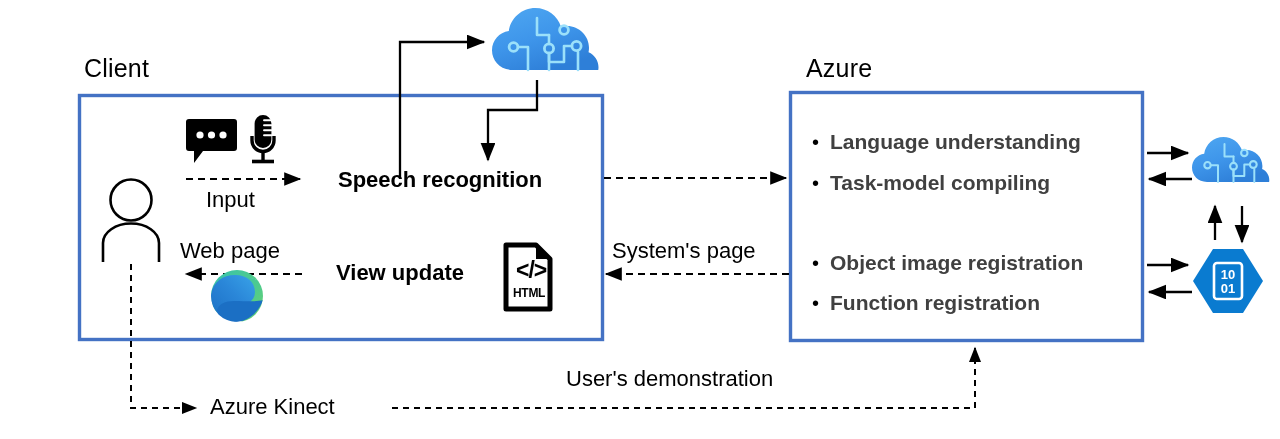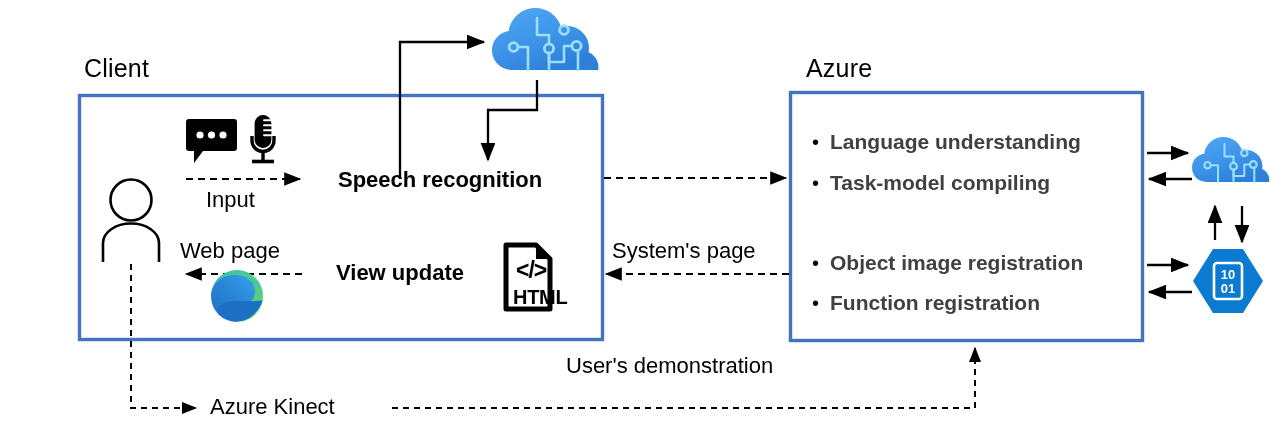--- a/index.html
+++ b/index.html
@@ -184,38 +184,38 @@
 
     <div class="lbl reg-lbl" style="left:206px;top:189px;">Input</div>
 
     <div class="lbl bold-lbl" style="left:338px;top:169px;text-align:center;">Speech recognition</div>
 
     <div class="lbl reg-lbl" style="left:180px;top:240px;">Web page</div>
 
     <div class="lbl bold-lbl" style="left:336px;top:262px;">View update</div>
 
     <div class="lbl" style="left:516px;top:259px;font-size:23px;font-weight:bold;letter-spacing:-1px;">&lt;/&gt;</div>
-    <div class="lbl" style="left:513px;top:287px;font-size:20px;font-weight:bold;letter-spacing:-0.3px;">HTML</div>
+    <div class="lbl" style="left:513px;top:287px;font-size:12px;font-weight:bold;letter-spacing:-0.3px;">HTML</div>
 
     <div class="lbl reg-lbl" style="left:612px;top:240px;">System's page</div>
 
     <div class="bullet-row" style="left:812px;top:131px;">
       <span class="bullet-dot">•</span>
       <span class="bullet-txt">Language understanding</span>
     </div>
     <div class="bullet-row" style="left:812px;top:172px;">
       <span class="bullet-dot">•</span>
       <span class="bullet-txt">Task-model compiling</span>
     </div>
     <div class="bullet-row" style="left:812px;top:252px;">
       <span class="bullet-dot">•</span>
       <span class="bullet-txt">Object image registration</span>
     </div>
     <div class="bullet-row" style="left:812px;top:292px;">
       <span class="bullet-dot">•</span>
       <span class="bullet-txt">Function registration</span>
     </div>
 
-    <div class="lbl reg-lbl" style="left:566px;top:355px;">User's demonstration</div>
+    <div class="lbl reg-lbl" style="left:566px;top:368px;">User's demonstration</div>
 
     <div class="lbl reg-lbl" style="left:210px;top:396px;">Azure Kinect</div>
   </div>
 </div>
 
 </body></html>

